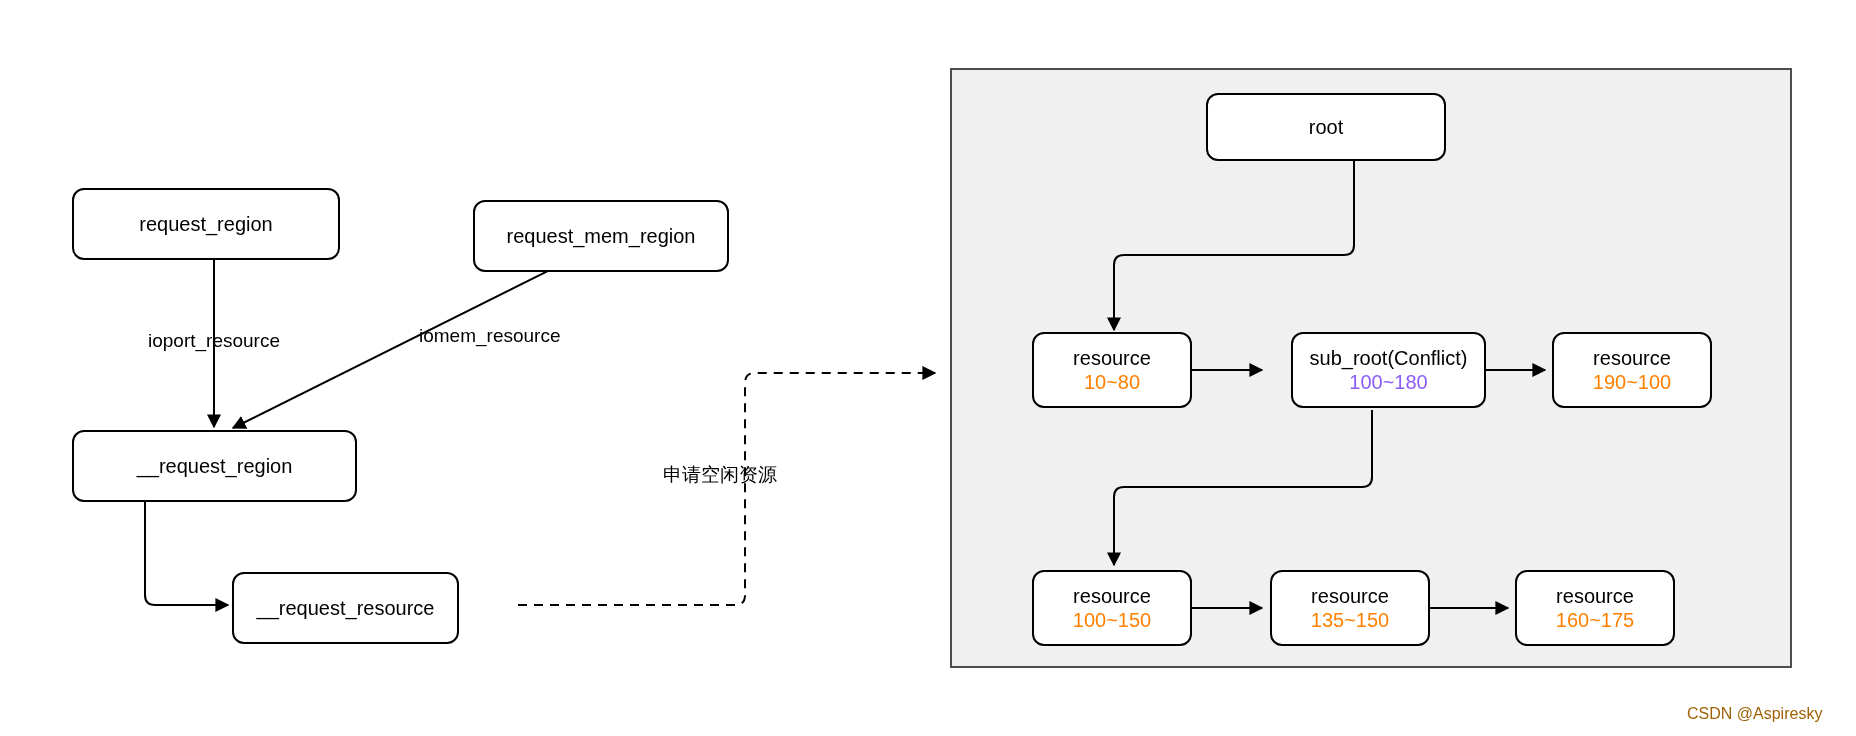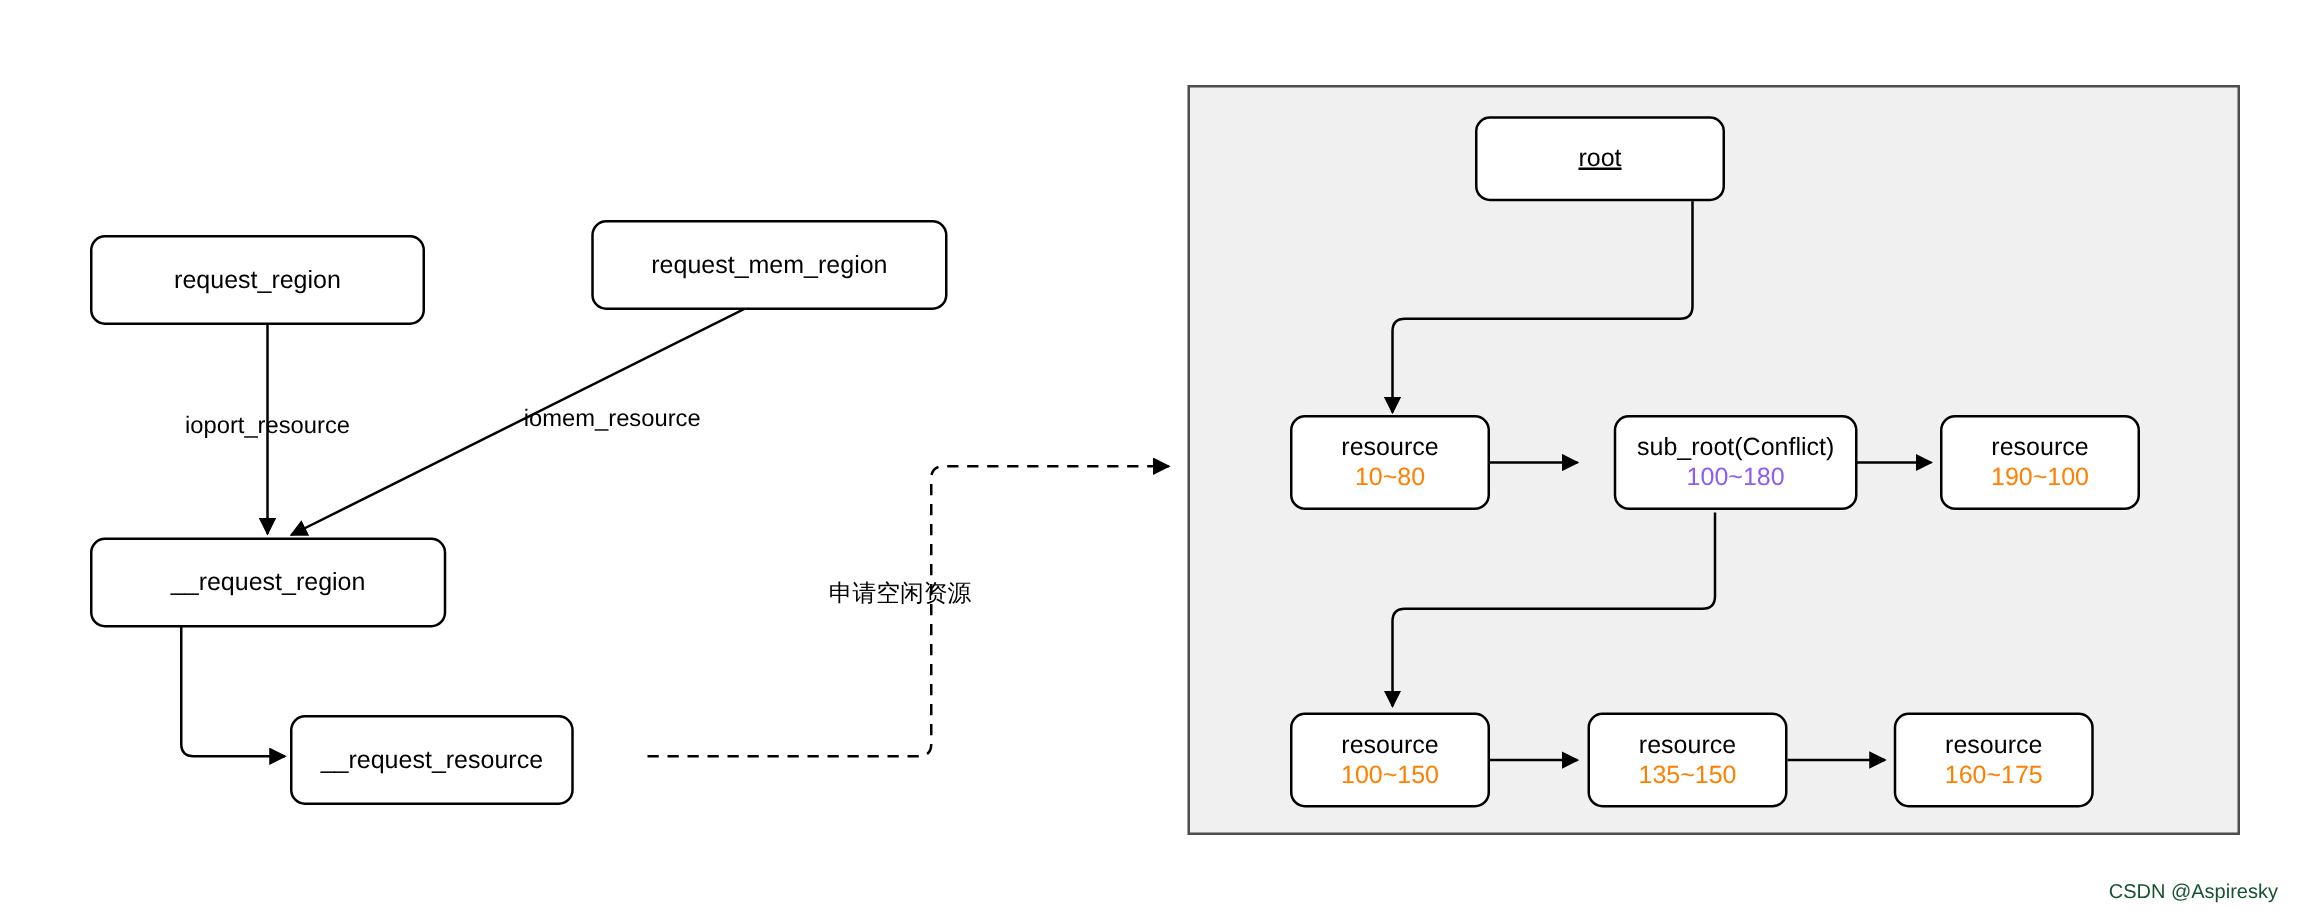--- a/index.html
+++ b/index.html
@@ -63,21 +63,21 @@
     background: transparent;
     white-space: nowrap;
   }
   .edge-label.cjk {
     font-family: "DejaVu Sans", sans-serif;
     font-size: 19px;
   }
   .watermark {
     position: absolute;
     font-size: 16px;
-    color: #14532d;
+    color: #a16207;
     white-space: nowrap;
   }
 </style>
 </head>
 <body>
 
 <div id="canvas">
 
   <div class="panel" style="left:950px; top:68px; width:842px; height:600px;"></div>
 
@@ -106,39 +106,39 @@
 
     <path d="M 1192 608 L 1262 608" fill="none" stroke="#000000" stroke-width="2" marker-end="url(#arrow)"></path>
 
     <path d="M 1430 608 L 1508 608" fill="none" stroke="#000000" stroke-width="2" marker-end="url(#arrow)"></path>
   </svg>
 
   <div class="node" style="left:72px; top:188px; width:268px; height:72px;">
     <span class="ttl">request_region</span>
   </div>
 
-  <div class="node" style="left:473px; top:176px; width:285px; height:72px;">
+  <div class="node" style="left:473px; top:200px; width:256px; height:72px;">
     <span class="ttl">request_mem_region</span>
   </div>
 
   <div class="node" style="left:72px; top:430px; width:285px; height:72px;">
     <span class="ttl">__request_region</span>
   </div>
 
   <div class="node" style="left:232px; top:572px; width:227px; height:72px;">
     <span class="ttl">__request_resource</span>
   </div>
 
   <div class="edge-label" style="left:148px; top:330px;">ioport_resource</div>
 
   <div class="edge-label" style="left:419px; top:325px;">iomem_resource</div>
 
   <div class="edge-label cjk" style="left:663px; top:462px;">申请空闲资源</div>
 
-  <div class="node" style="left:1180px; top:93px; width:200px; height:68px;text-decoration:underline;">
+  <div class="node" style="left:1206px; top:93px; width:240px; height:68px;">
     <span class="ttl">root</span>
   </div>
 
   <div class="node" style="left:1032px; top:332px; width:160px; height:76px;">
     <span class="ttl">resource</span>
     <span class="rng-orange">10~80</span>
   </div>
 
   <div class="node" style="left:1272px; top:332px; width:195px; height:76px;margin-left:19px;">
     <span class="ttl">sub_root(Conflict)</span>

